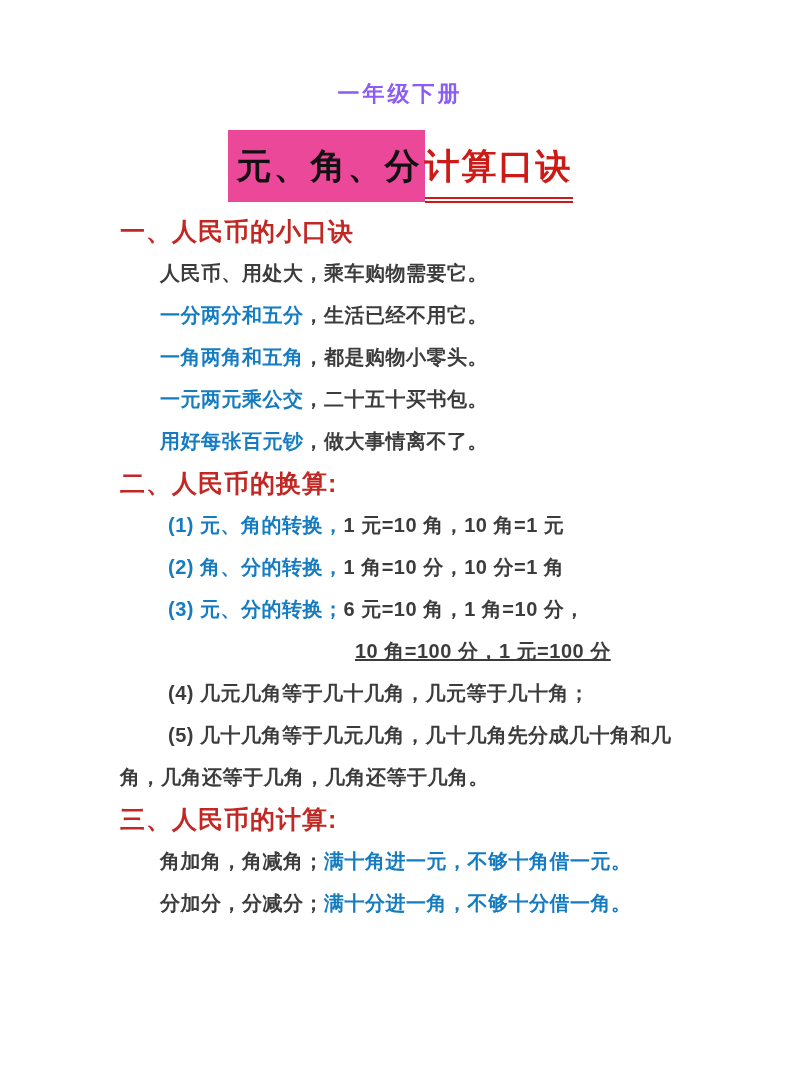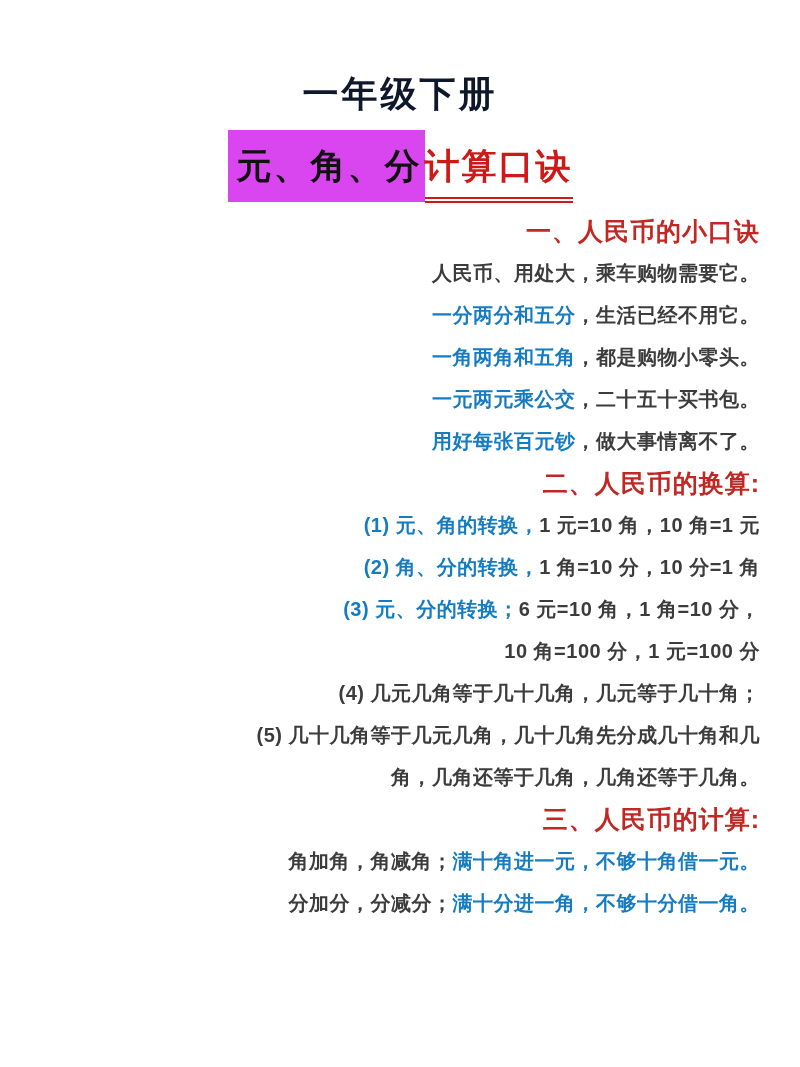--- a/index.html
+++ b/index.html
@@ -7,54 +7,54 @@
   .page {
     position:relative;
     width:800px; height:1067px;
     background:#ffffff;
     font-family:"Liberation Sans","DejaVu Sans",sans-serif;
     font-weight:bold;
     overflow:hidden;
   }
   .titles { text-align:center; padding-top:74px; }
   .title1 {
-    font-size:36px;
-    color:#0f172a;
+    font-size:22px;
+    color:#8b5cf6;
     letter-spacing:3px;
     line-height:40px;
     margin-bottom:16px;
   }
   .title2 {
     font-size:35px;
     letter-spacing:2px;
     line-height:56px;
   }
   .hl {
-    background:#d946ef;
+    background:#ec4899;
     color:#111111;
     display:inline-block;
     padding:8px 3px 8px 9px;
   }
   .title-red {
     color:#CE1A17;
     display:inline-block;
     padding-bottom:3px;
     border-bottom:6px double #CE1A17;
   }
   .content {
     margin-top:7px;
     padding-left:120px;
     padding-right:40px;
   }
-  .line { height:42px; line-height:42px; white-space:nowrap;text-align:right; }
+  .line { height:42px; line-height:42px; white-space:nowrap; }
   .l-heading { color:#C22823; font-size:25px; letter-spacing:1px; }
   .l-body { font-size:20px; letter-spacing:0.5px; }
   .ind-verse { padding-left:40px; }
   .ind-num   { padding-left:48px; }
-  .ind-cont  { padding-left:235px; }
+  .ind-cont  { padding-left:235px;text-decoration:underline; }
   .dark { color:#3C3C3C; }
   .blue { color:#157CC2; }
 </style>
 </head>
 <body>
 
 <div class="page">
 
   <div class="titles">
     <div class="title1">一年级下册</div>

